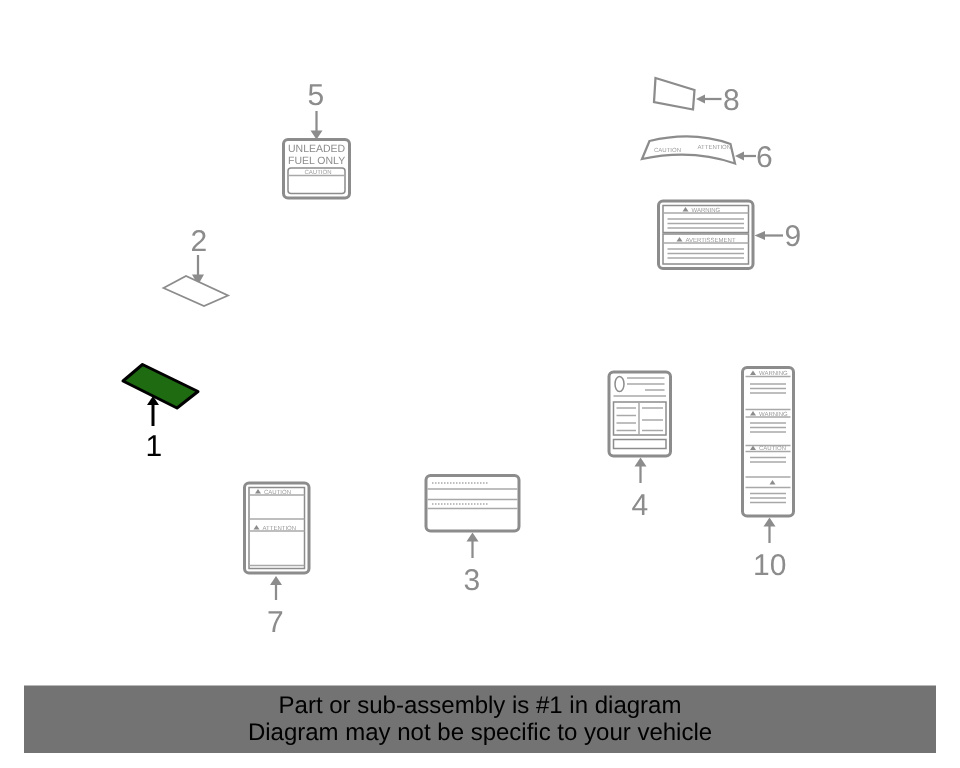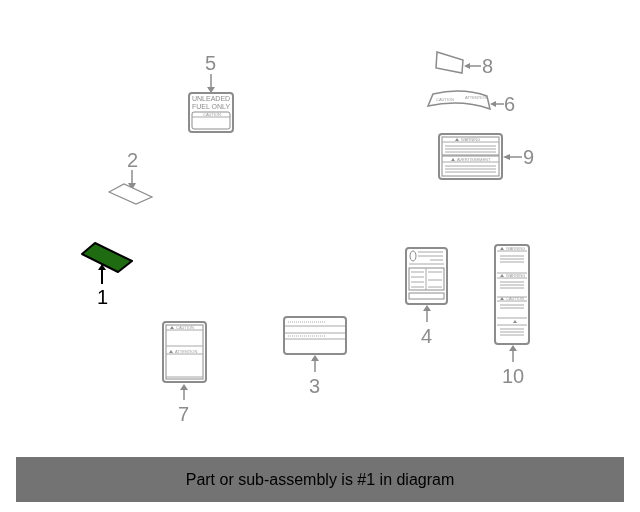--- a/index.html
+++ b/index.html
@@ -167,13 +167,14 @@
     <line class="line" x1="288" y1="336" x2="325" y2="336" stroke-dasharray="1,1"></line>
     <line class="line" x1="285" y1="339" x2="345" y2="339"></line>
     <line class="arrow" x1="315" y1="360" x2="315" y2="372"></line>
     <polygon class="arrow-head" points="311,361 319,361 315,355"></polygon>
     <text class="callout" x="309" y="393">3</text>
   </g>
 </svg>
 
 <div id="banner">
   <div>Part or sub-assembly is #1 in diagram</div>
+  <div>Diagram may not be specific to your vehicle</div>
 </div>
 
 </body></html>

